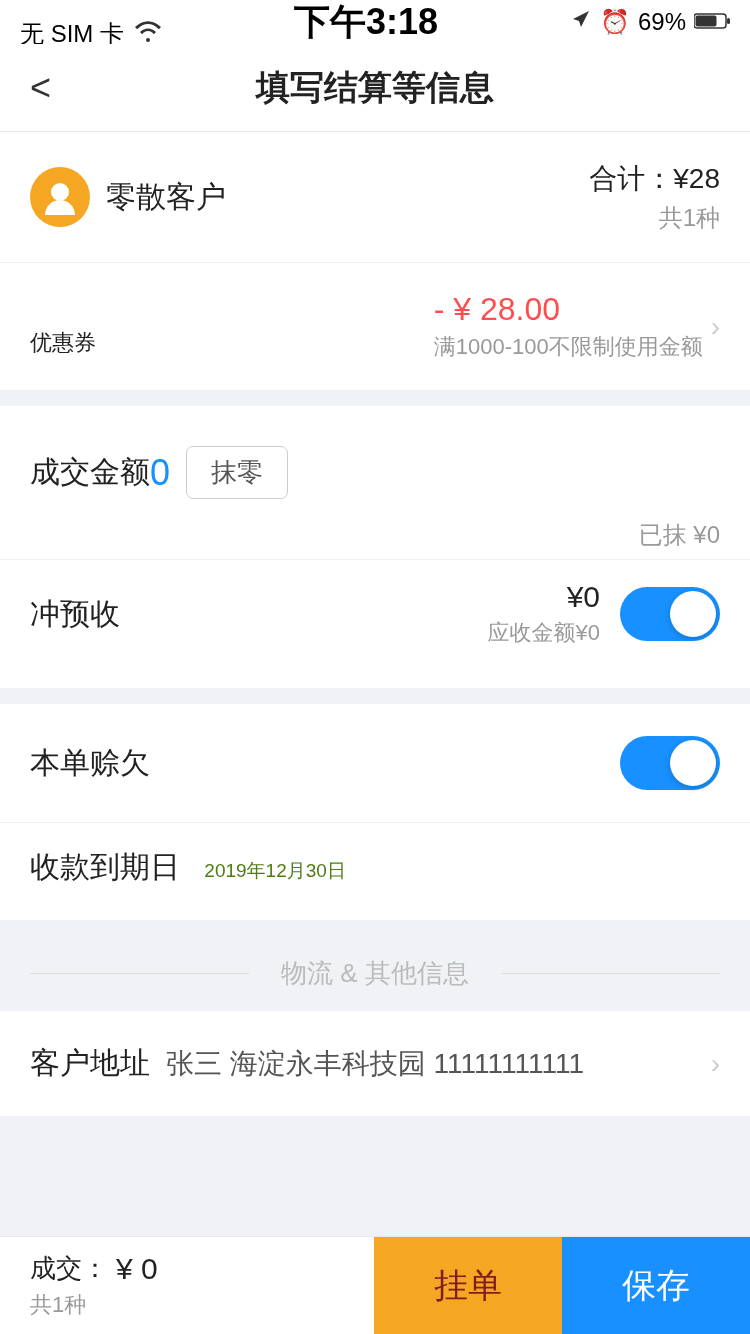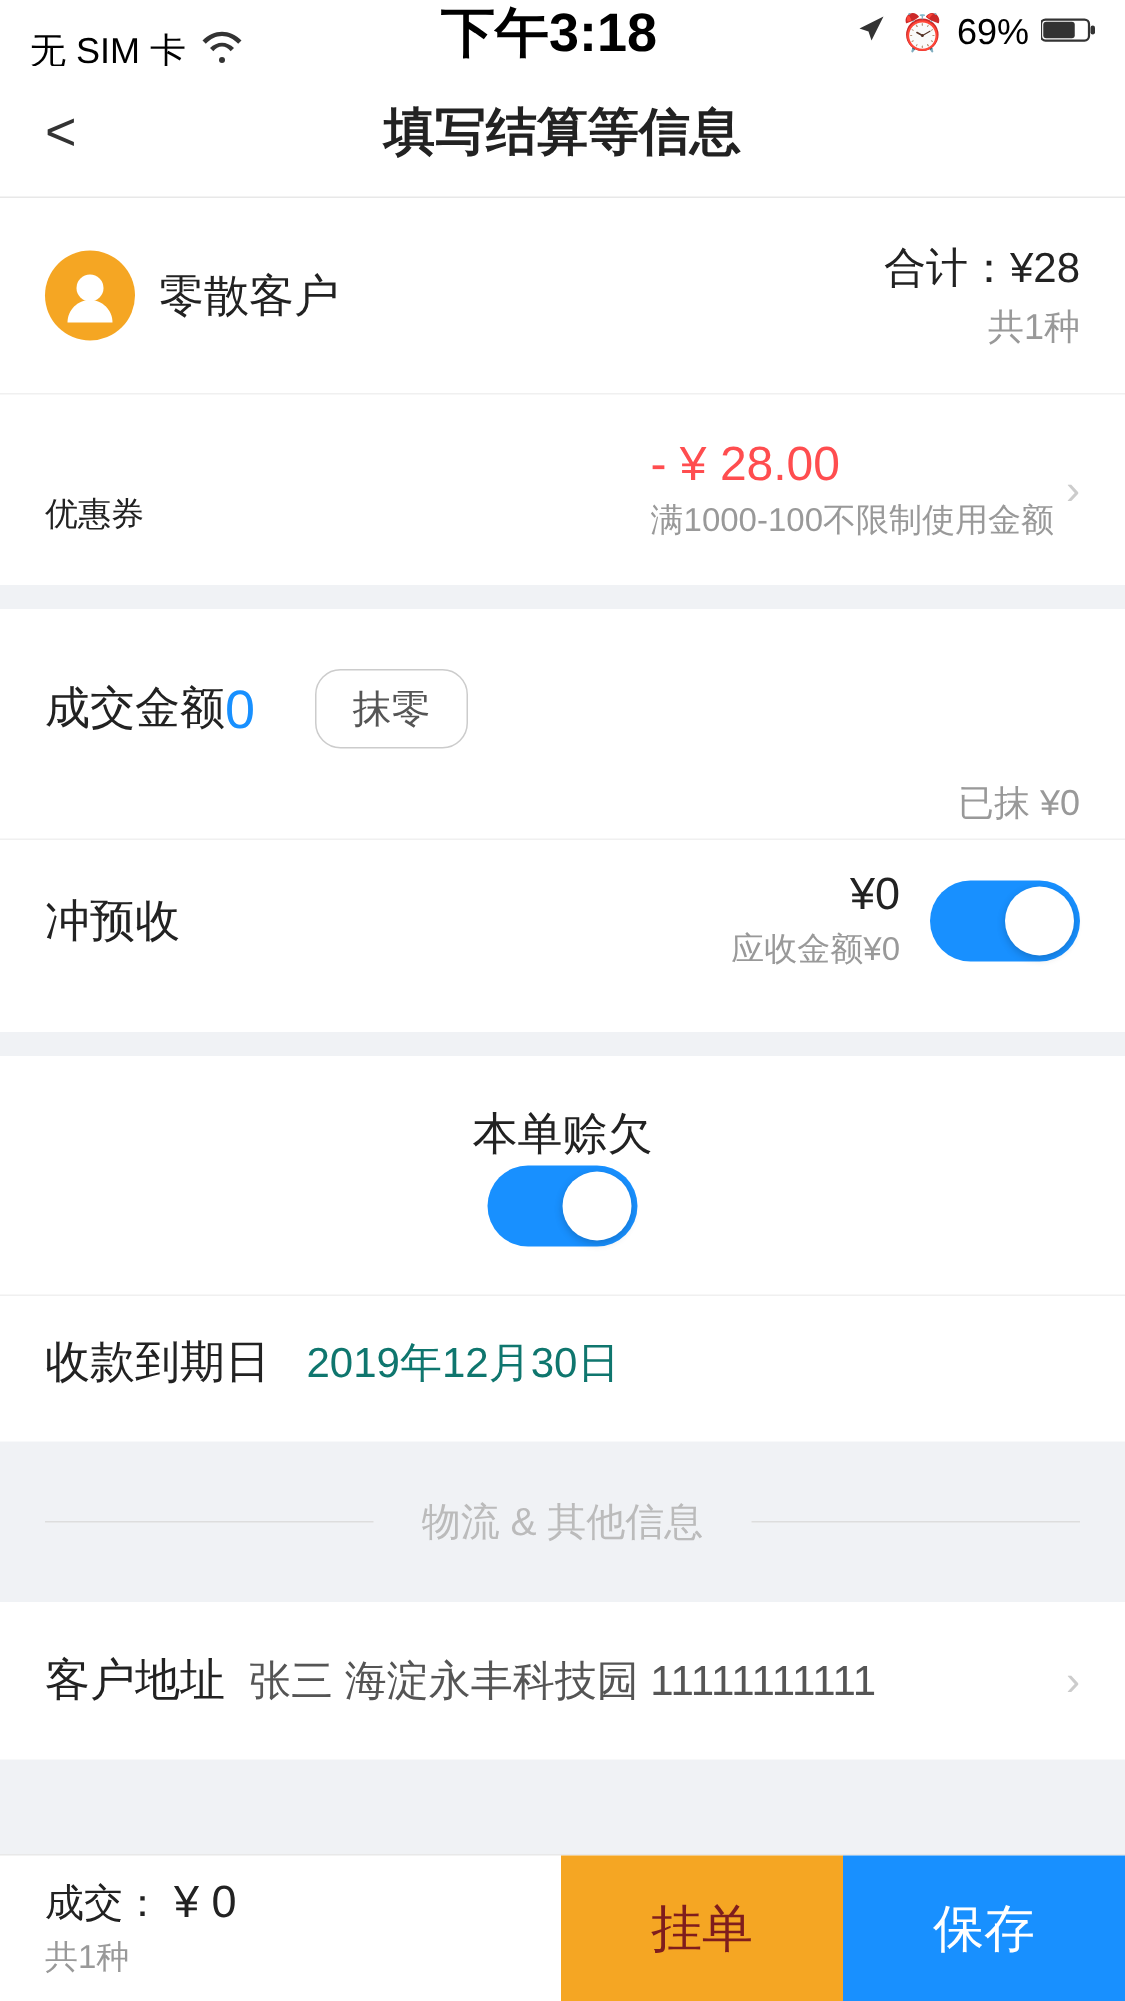--- a/index.html
+++ b/index.html
@@ -152,27 +152,26 @@
       align-items: center;
       gap: 16px;
     }
     .amount-value {
       font-size: 36px;
       color: #1890ff;
       font-weight: 500;
     }
     .round-btn {
       border: 1px solid #ccc;
-      border-radius: 17px;
+      border-radius: 7px;
       padding: 8px 24px;
       font-size: 26px;
       color: #555;
       background: #fff;
       cursor: pointer;
-      margin-left: 24px;
     }
     .sub-text {
       font-size: 24px;
       color: #999;
       text-align: right;
       padding-right: 30px;
       padding-bottom: 8px;
     }
 
     
@@ -228,43 +227,42 @@
     
     .debt-section {
       background: #fff;
       margin-bottom: 16px;
     }
     .debt-row {
       display: flex;
       align-items: center;
       justify-content: space-between;
       padding: 32px 30px;
-      flex-direction: column;
     }
     .debt-label {
       font-size: 30px;
       color: #222;
     }
     .due-row {
       padding: 0 30px 32px;
       font-size: 30px;
       color: #222;
       border-top: 1px solid #f0f0f0;
       padding-top: 24px;
     }
     .due-date {
-      font-size: 28px;
-      color: #0f766e;
+      font-size: 19px;
+      color: #4d7c0f;
       margin-left: 16px;
     }
 
     
     .address-section {
       background: #fff;
-      margin-top: 16px;
+      margin-top: 0;
     }
     .address-row {
       display: flex;
       align-items: center;
       justify-content: space-between;
       padding: 32px 30px;
       cursor: pointer;
     }
     .address-label {
       font-size: 30px;

